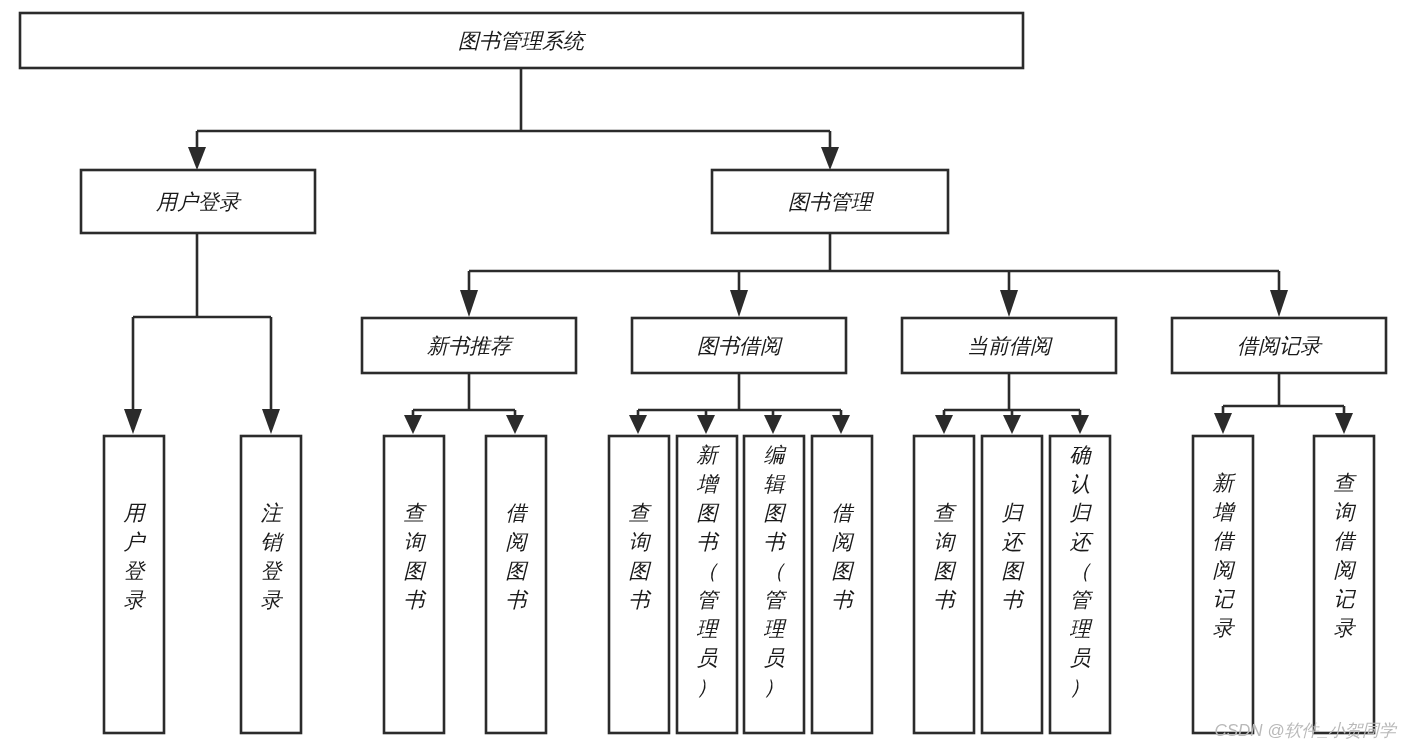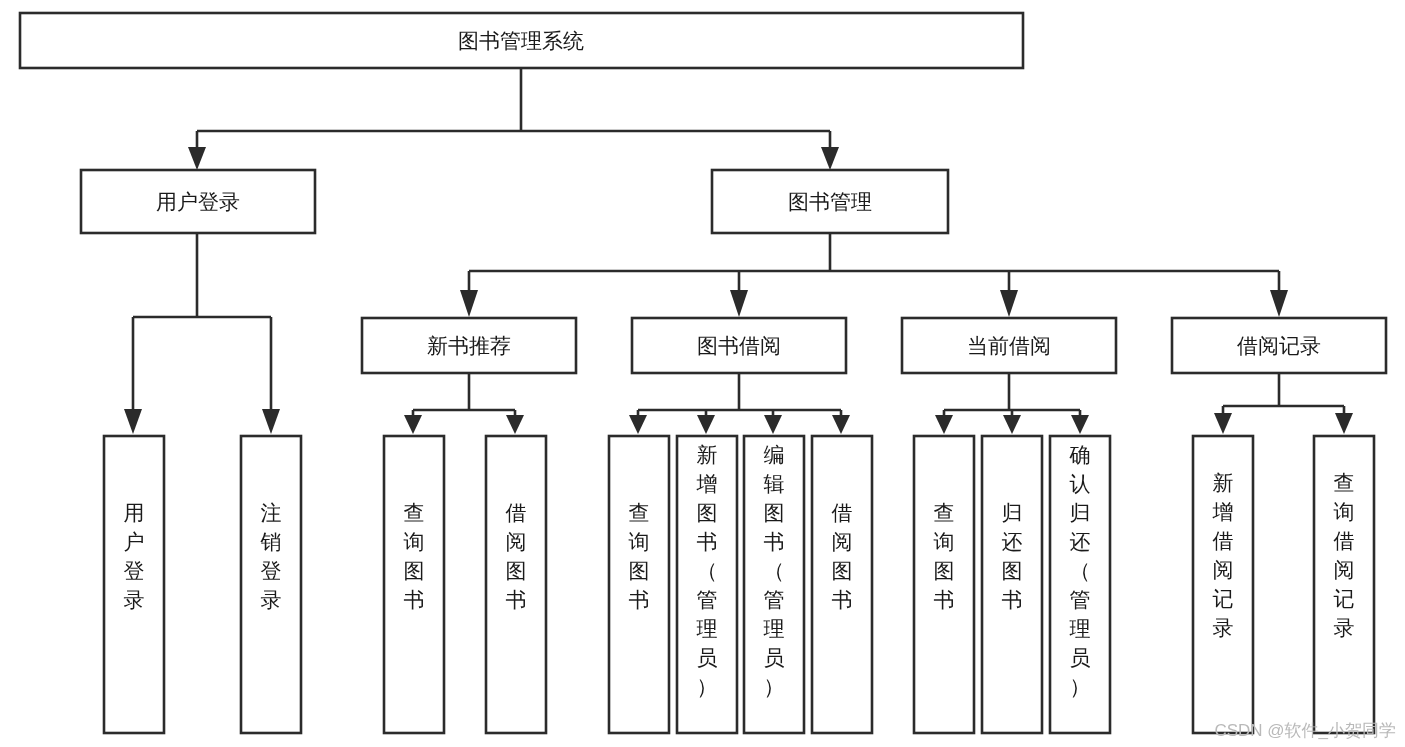--- a/index.html
+++ b/index.html
@@ -11,20 +11,21 @@
     width: 1405px;
     height: 747px;
     font-family: "Liberation Sans", "DejaVu Sans", sans-serif;
     overflow: hidden;
     position: relative;
   }
   #diagram-root {
     position: relative;
     width: 1405px;
     height: 622px;
+    font-style: italic;
   }
   svg.diagram-svg {
     position: absolute;
     top: 0;
     left: 0;
     width: 1405px;
     height: 747px;
   }
   .node-rect {
     fill: #ffffff;

